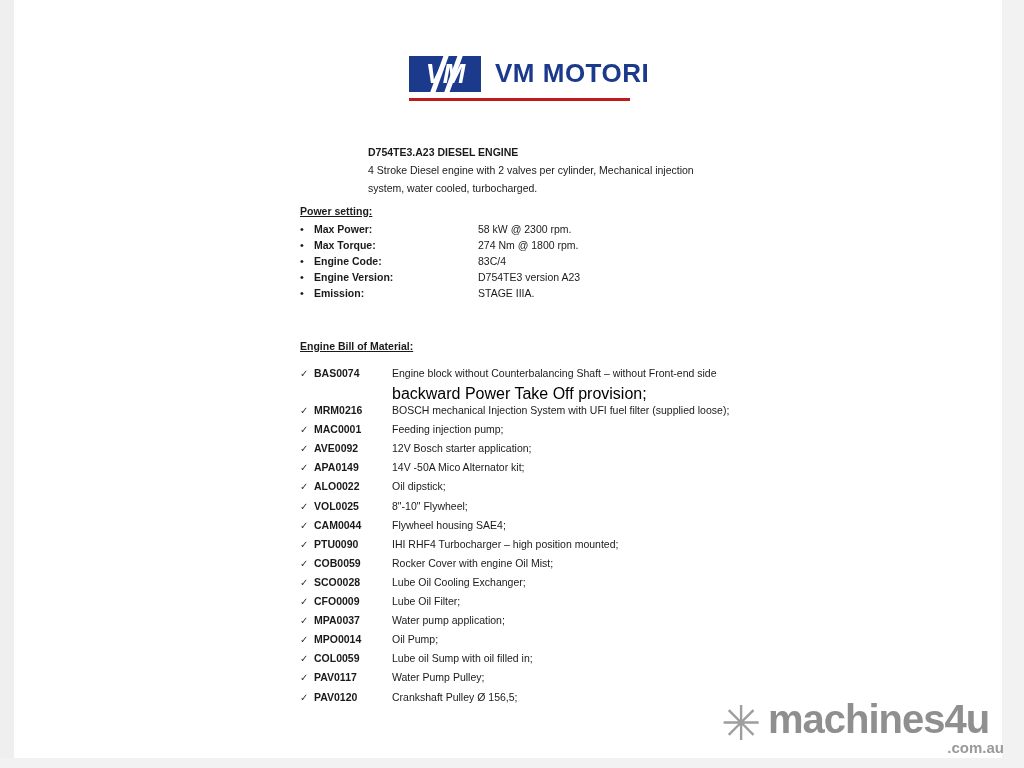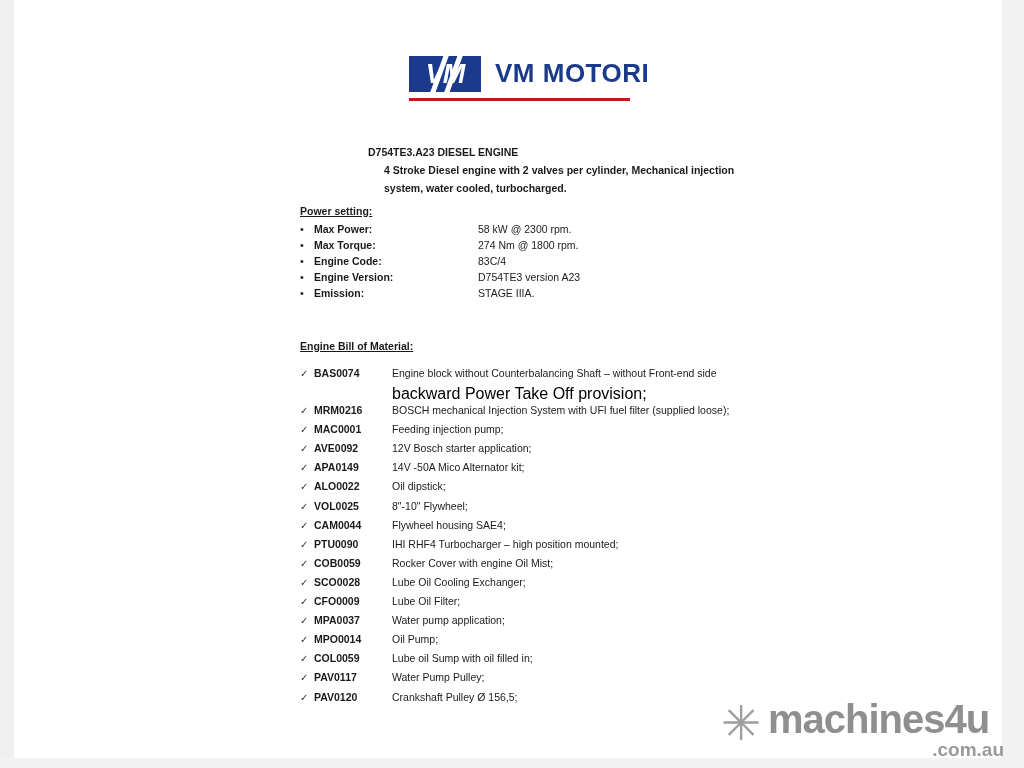--- a/index.html
+++ b/index.html
@@ -112,24 +112,23 @@
     line-height: 18px;
   }
   .subtitle-block {
     position: absolute;
     left: 368px;
     top: 161px;
     width: 382px;
   }
   .subtitle-line {
     font-size: 10.5px;
-    font-weight: bold;
+    font-weight: normal;
     color: #1a1a1a;
     line-height: 18px;
-    margin-left: 16px;
   }
 
   .section-heading {
     position: absolute;
     font-size: 10.5px;
     font-weight: bold;
     color: #1a1a1a;
     text-decoration: underline;
   }
   #power-heading { left: 300px; top: 205px; }
@@ -221,21 +220,21 @@
     font-size: 40px;
     font-weight: bold;
     color: #8f8f8f;
     letter-spacing: -1px;
     line-height: 44px;
   }
   .wm-sub {
     position: absolute;
     right: 4px;
     top: 42px;
-    font-size: 19px;
+    font-size: 15px;
     font-weight: bold;
     color: #9a9a9a;
     letter-spacing: 0px;
   }
 </style>
 </head>
 <body>
 
 <div class="page">
 

